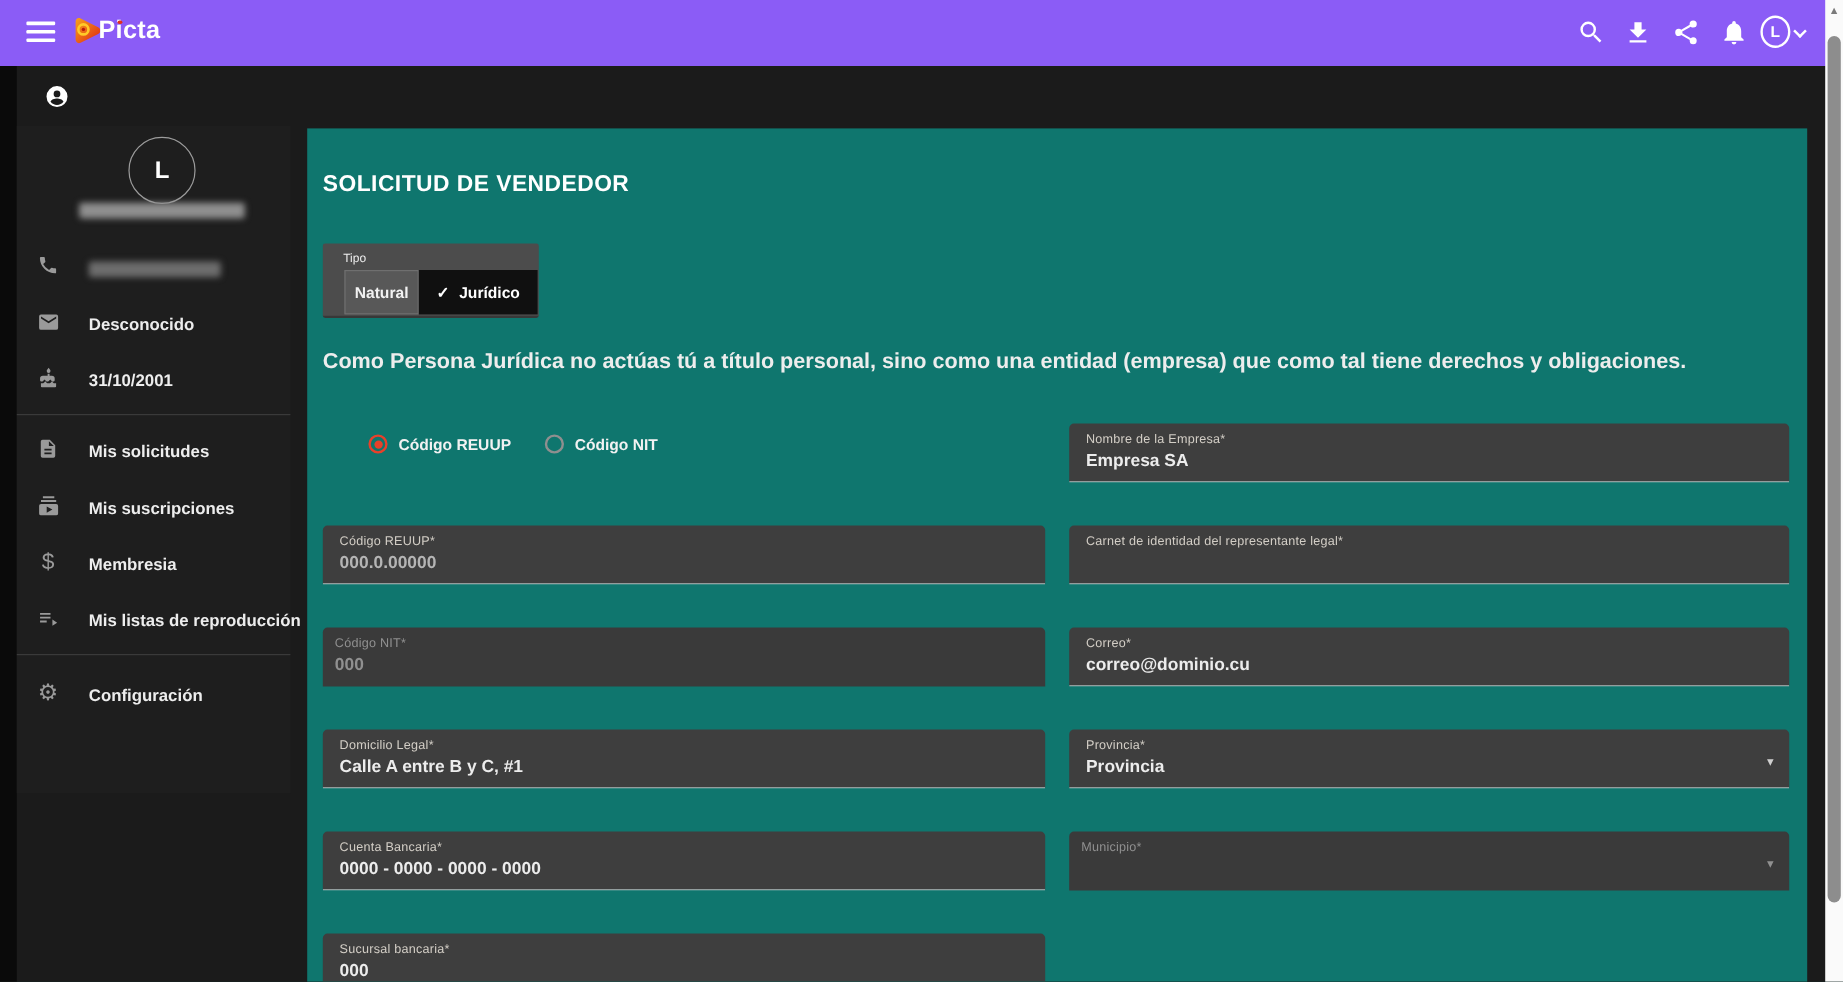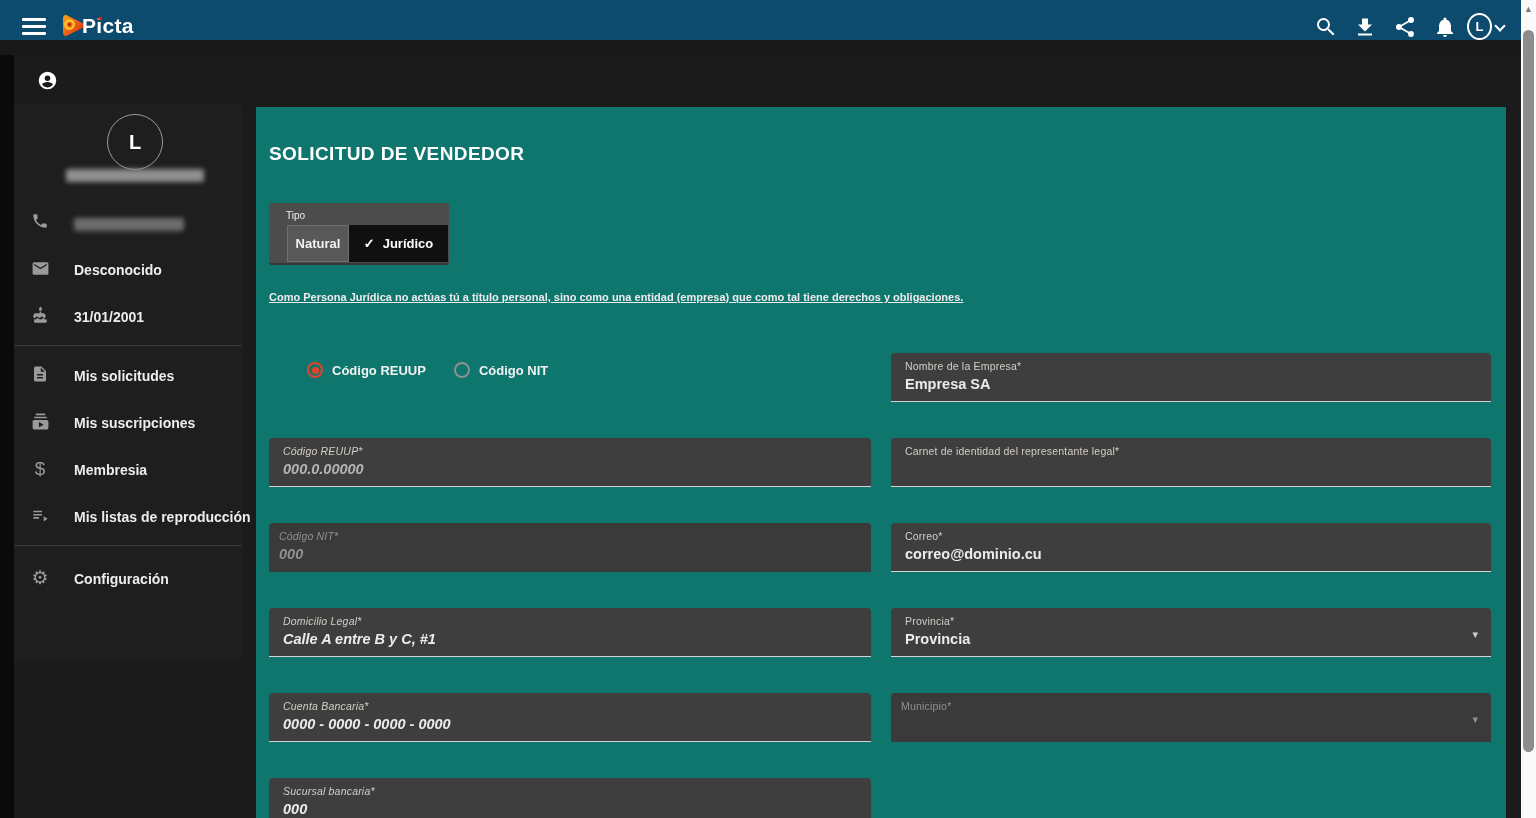--- a/index.html
+++ b/index.html
@@ -1,20 +1,20 @@
 <!DOCTYPE html>
 <html><head>
 <meta charset="utf-8">
 <style>
   * { margin:0; padding:0; box-sizing:border-box; }
   html,body { width:1536px; height:818px; overflow:hidden; background:#181818;
               font-family:"Liberation Sans", sans-serif; }
 
   
-  .topbar { position:absolute; left:0; top:0; width:1536px; height:40px; background:#0c4a6e; z-index:5; }
+  .topbar { position:absolute; left:0; top:0; width:1536px; height:55px; background:#8b5cf6; z-index:5; }
   .hamburger { position:absolute; left:22px; top:18px; width:24px; height:18px; cursor:pointer; }
   .hamburger span { display:block; height:2.6px; background:#fff; border-radius:1px; margin-bottom:4.6px; }
   .logo { position:absolute; left:56px; top:10px; width:32px; height:34px; }
   .brand { position:absolute; left:82px; top:14px; color:#fff; font-size:21px; font-weight:bold; letter-spacing:.3px; }
   .brand .tittle { position:absolute; left:16.2px; top:2.6px; width:3.6px; height:3.6px; background:#e0301e; border-radius:50%; }
   .tb-icon { position:absolute; top:15px; width:24px; height:24px; cursor:pointer; }
   .tb-avatar { position:absolute; left:1467px; top:13px; width:25px; height:27px; border:2px solid #fff;
                border-radius:50%; color:#fff; font-size:13px; font-weight:bold; display:flex;
                align-items:center; justify-content:center; cursor:pointer; }
   .tb-caret { position:absolute; left:1496px; top:22px; width:8px; height:8px;
@@ -51,40 +51,40 @@
   .tipo-panel { position:absolute; left:13px; top:96px; width:180px; height:62px; background:#4c4c4c;
                 border-radius:2px; border-bottom:2px solid #383838; }
   .tipo-label { position:absolute; left:17px; top:7px; font-size:10px; color:#ededed; }
   .tipo-btn { position:absolute; top:22px; height:37px; display:flex; align-items:center; justify-content:center;
               font-size:13px; font-weight:bold; cursor:pointer; }
   .tipo-natural { left:18px; width:62px; background:#585858; border:1px solid #6f6f6f; color:#f2f2f2; }
   .tipo-juridico { left:80px; width:99px; background:#101010; color:#fff; gap:8px; }
   .check-glyph { font-size:13px; color:#fff; }
 
   .description { position:absolute; left:13px; top:184px; width:1180px; color:#ededed;
-                 font-size:11px; font-weight:bold;text-decoration:underline; }
+                 font-size:18px; font-weight:bold; }
 
   .radio-row { position:absolute; left:23px; top:254px; height:18px; display:flex; align-items:center;margin-left:28px; }
   .radio { width:16px; height:16px; border-radius:50%; position:relative; flex:none; cursor:pointer; }
   .radio.sel { border:2px solid #e8402a; }
   .radio.sel::after { content:""; position:absolute; left:2.5px; top:2.5px; width:7px; height:7px;
                       border-radius:50%; background:#e8402a; }
   .radio.unsel { border:2px solid #8f8f8f; }
   .radio-label { color:#f2f2f2; font-size:13px; font-weight:bold; margin:0 28px 0 9px; cursor:pointer; }
 
   .field { position:absolute; height:49px; background:#3e3e3e; border-radius:4px 4px 0 0;
            border-bottom:1px solid #d4d4d4; padding:7px 14px 0; cursor:text; }
   .field.disabled { border-bottom:none; background:#3a3a3a; cursor:default;padding-left:10px; }
   .flabel { font-size:10.5px; color:#d3cec6; letter-spacing:.2px; }
   .fvalue { font-size:14.5px; color:#ececec; font-weight:600; margin-top:4px; }
   .fvalue.dim { color:#b5b5b5; }
   .field.disabled .flabel, .field.disabled .fvalue { color:#909090; }
   .sel-arrow { position:absolute; right:13px; top:20px; font-size:11px; color:#cfcfcf; }
   .field.disabled .sel-arrow { color:#909090; }
-  .colL { left:13px; width:602px;font-style:italic; }
+  .colL { left:13px; width:602px; }
   .colR { left:635px; width:600px; }
   .r1 { top:246px; } .r2 { top:331px; } .r3 { top:416px; }
   .r4 { top:501px; } .r5 { top:586px; } .r6 { top:671px; }
 </style>
 </head>
 <body>
 
 <div class="topbar">
   <div class="hamburger">
     <span></span>
@@ -167,21 +167,21 @@
       </span>
       <span class="slabel">Desconocido</span>
     </div>
 
     <div class="srow" style="top:196px">
       <span class="sicon">
         <svg viewBox="0 0 24 24" width="19" height="19">
             <path fill="#9a9a9a" d="M12 6a2 2 0 002-2c0-.38-.1-.73-.29-1.03L12 .55l-1.71 2.42c-.19.3-.29.65-.29 1.03a2 2 0 002 2zm4.6 9.99l-1.07-1.07-1.08 1.07c-1.3 1.3-3.58 1.31-4.89 0l-1.07-1.07-1.09 1.07c-.65.65-1.52 1.01-2.44 1.01-.36 0-.71-.06-1.05-.16V20a1 1 0 001 1h14a1 1 0 001-1v-3.16c-.34.1-.69.16-1.05.16-.92 0-1.79-.36-2.44-1.01zM18 9h-5V7h-2v2H6a3 3 0 00-3 3v1.46c0 .94.76 1.71 1.71 1.71.45 0 .89-.18 1.21-.5l1.79-1.79 1.78 1.79c.64.64 1.77.64 2.42 0l1.79-1.79 1.79 1.79c.32.32.75.5 1.21.5.94 0 1.71-.76 1.71-1.71V12a3.01 3.01 0 00-3.01-3z"></path>
           </svg>
       </span>
-      <span class="slabel">31/01/2001</span>
+      <span class="slabel">31/10/2001</span>
     </div>
 
     <div class="sdivider" style="top:240px"></div>
 
     <div class="srow" style="top:255px">
       <span class="sicon">
         <svg viewBox="0 0 24 24" width="18" height="18">
             <path fill="#9a9a9a" d="M14 2H6a2 2 0 00-2 2v16a2 2 0 002 2h12a2 2 0 002-2V8l-6-6zm2 16H8v-2h8v2zm0-4H8v-2h8v2zm-3-5V3.5L18.5 9H13z"></path>
           </svg>
       </span>

